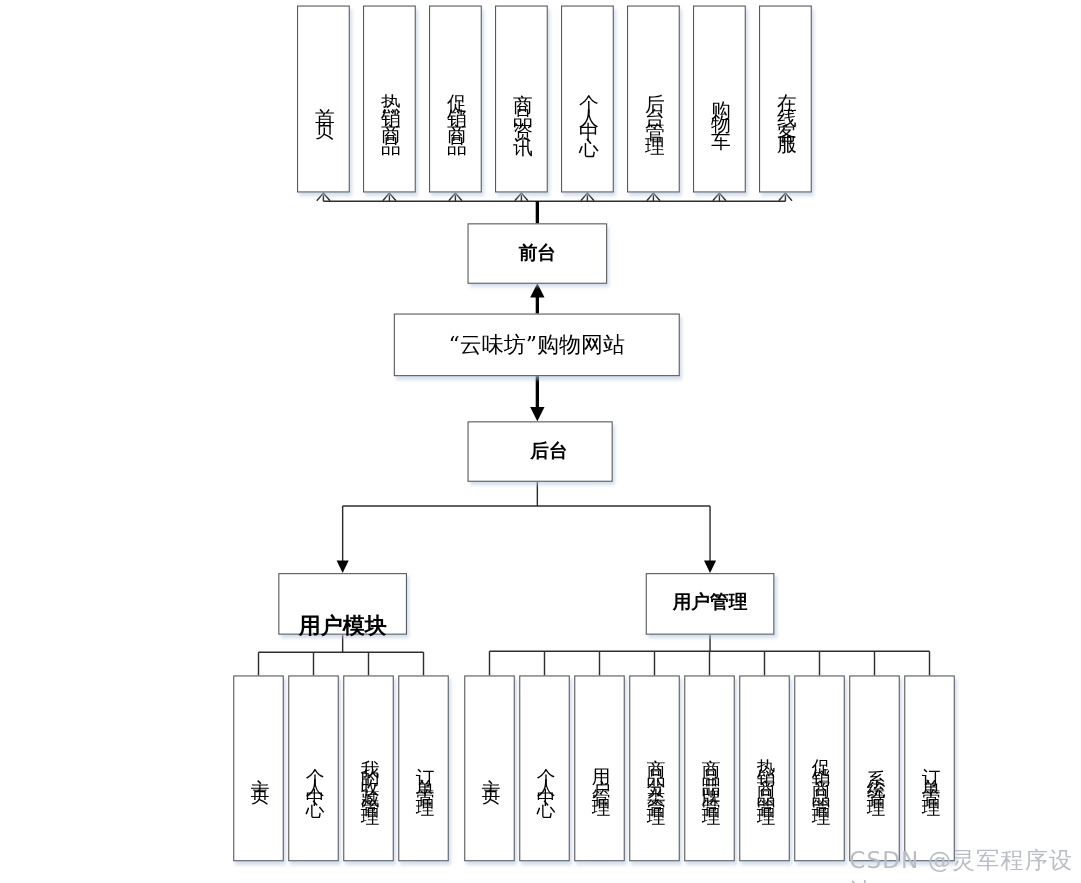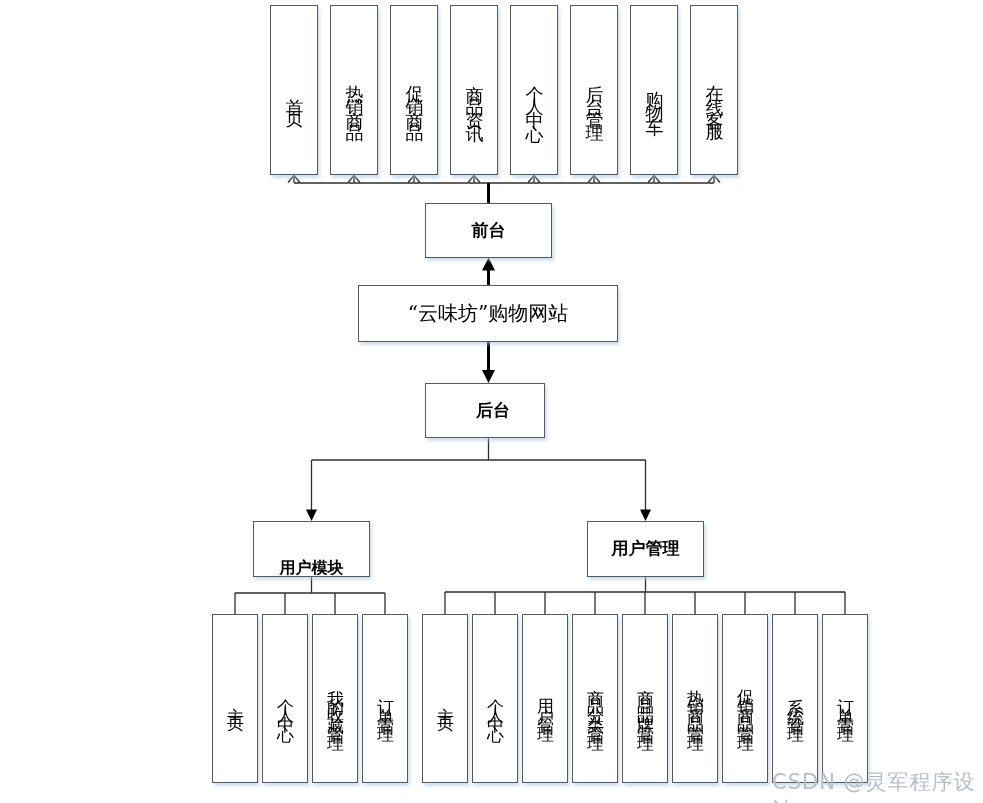--- a/index.html
+++ b/index.html
@@ -94,25 +94,25 @@
       </div>
       <div class="node vertical" style="left: 690px; top: 5px; width: 48px; height: 170px;">
         <span class="label" style="font-size: 18px; letter-spacing: 13px; padding-top: 13px;">在线客服</span>
       </div>
       <div class="node bold" style="left: 425px; top: 203px; width: 127px; height: 55px;">
         <span class="label" style="font-size: 17px;">前台</span>
       </div>
       <div class="node" style="left: 358px; top: 285px; width: 260px; height: 57px;">
         <span class="label" style="font-size: 20px; text-align: center;">“云味坊”购物网站</span>
       </div>
-      <div class="node bold" style="left: 425px; top: 383px; width: 120px; height: 55px; padding-left: 16px;">
+      <div class="node bold" style="left: 425px; top: 383px; width: 132px; height: 55px; padding-left: 16px;">
         <span class="label" style="font-size: 17px;">后台</span>
       </div>
       <div class="node bold" style="left: 253px; top: 521px; width: 117px; height: 56px;">
-        <span class="label" style="font-size: 16px; margin-top: 39px;">用户模块</span>
+        <span class="label" style="font-size: 20px; margin-top: 39px;">用户模块</span>
       </div>
       <div class="node bold" style="left: 587px; top: 521px; width: 117px; height: 56px;">
         <span class="label" style="font-size: 17px;">用户管理</span>
       </div>
       <div class="node vertical" style="left: 212px; top: 614px; width: 46px; height: 169px;">
         <span class="label" style="font-size: 17px; letter-spacing: 9px; padding-top: 9px;">主页</span>
       </div>
       <div class="node vertical" style="left: 262px; top: 614px; width: 46px; height: 169px;">
         <span class="label" style="font-size: 17px; letter-spacing: 9px; padding-top: 9px;">个人中心</span>
       </div>

